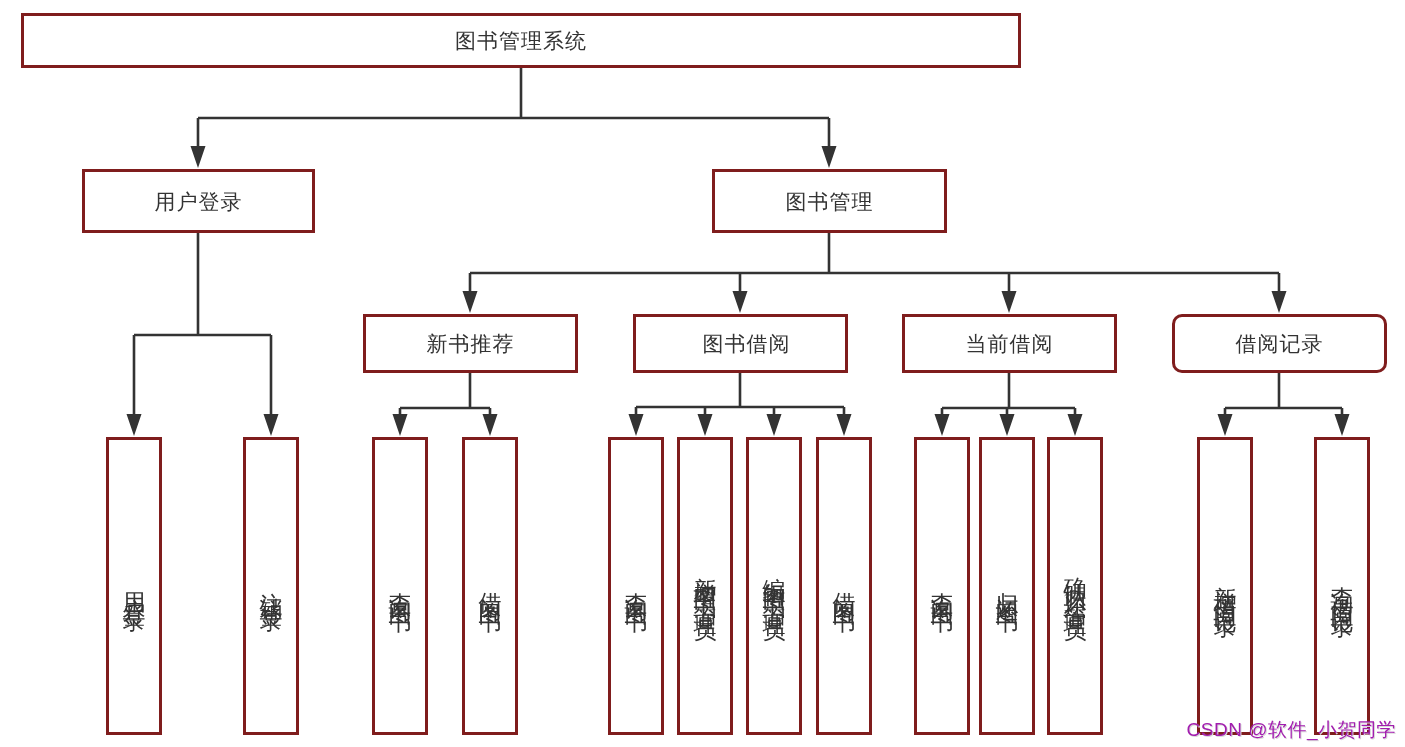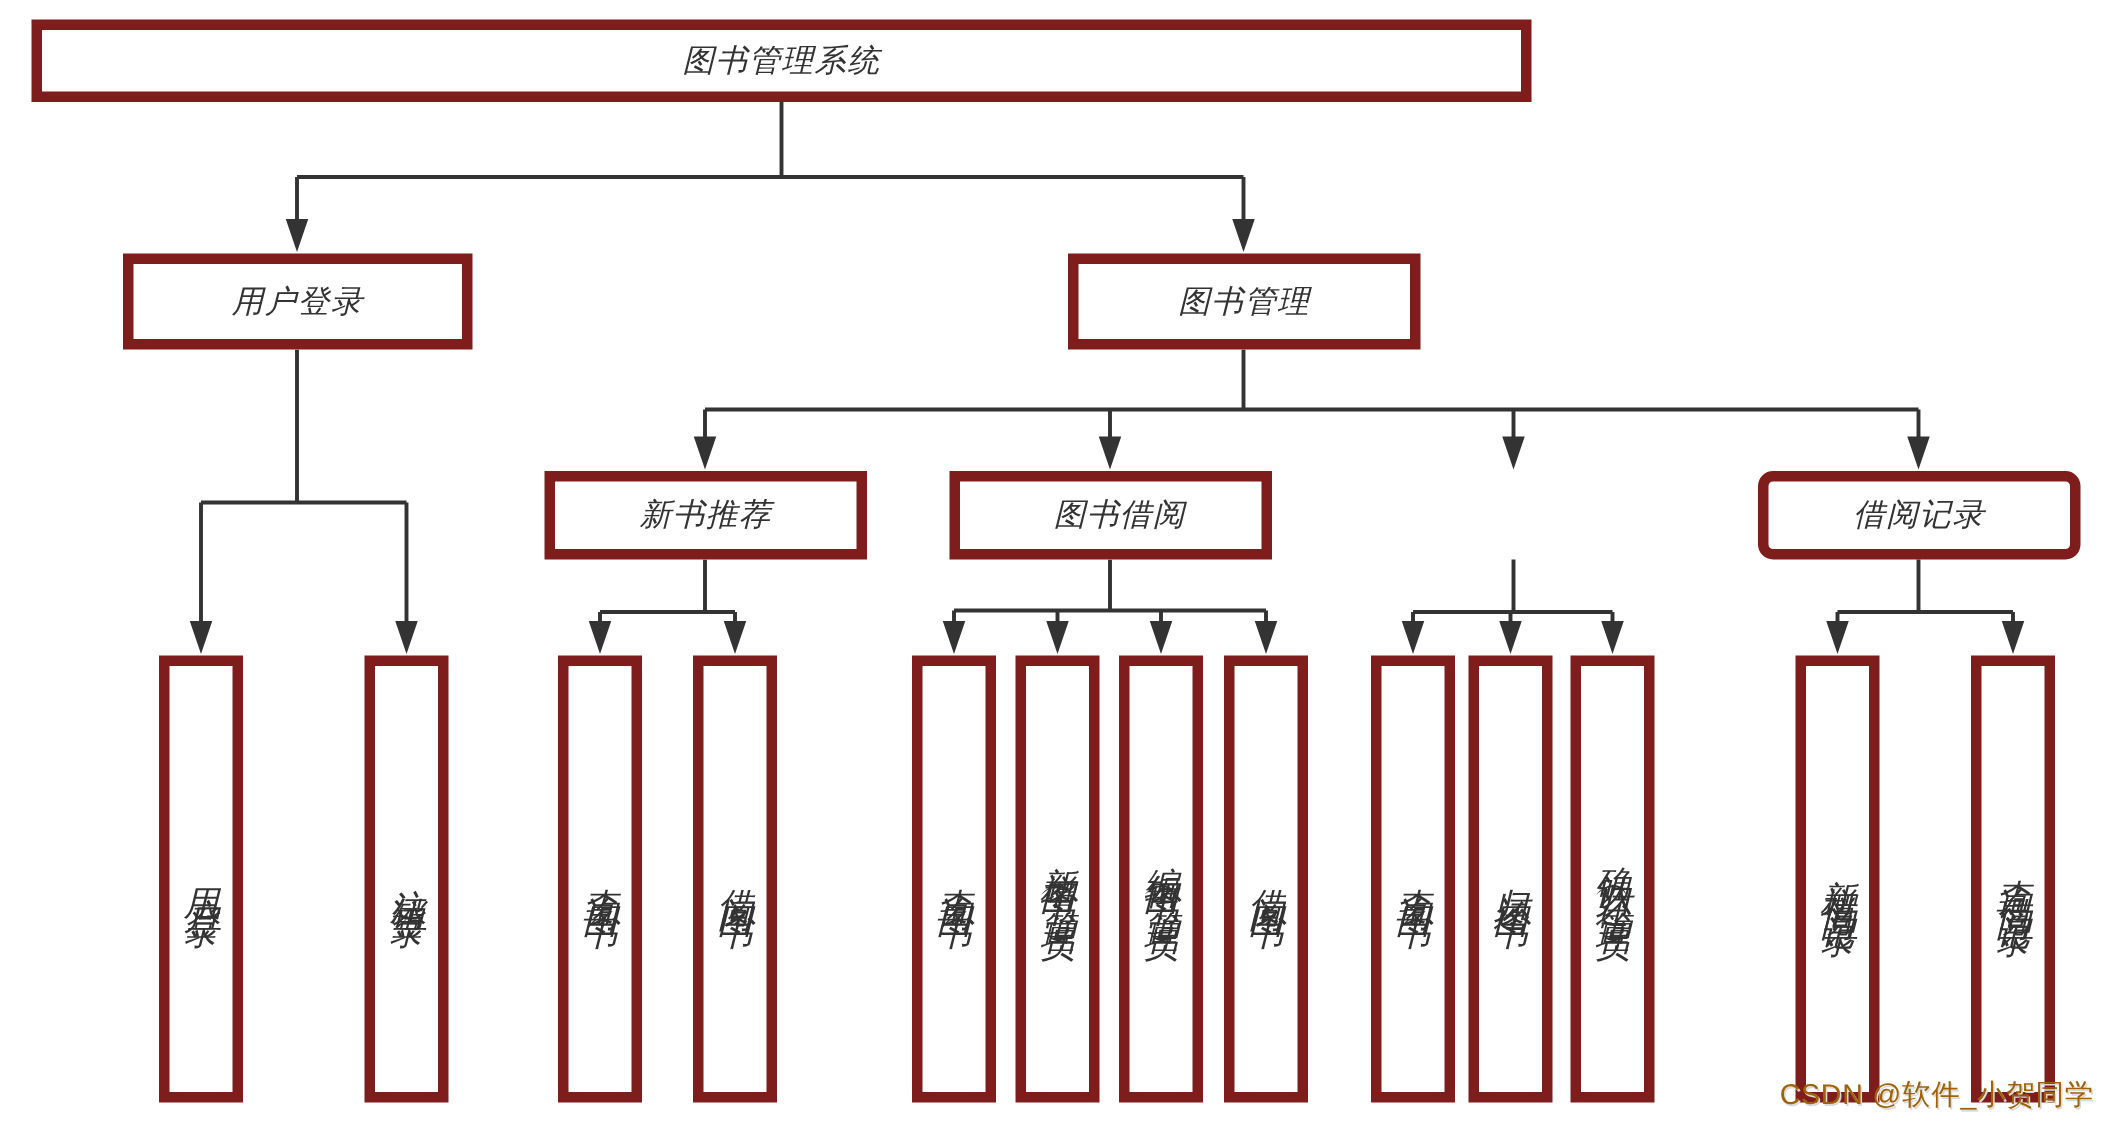--- a/index.html
+++ b/index.html
@@ -28,46 +28,45 @@
     stroke: #333333;
     stroke-width: 2.6;
   }
   .connectors .arrow {
     fill: #333333;
     stroke: none;
   }
   .node {
     position: absolute;
     box-sizing: border-box;
-    border: 7px solid #7f1d1d;
+    border: 3px solid #7f1d1d;
     background: #ffffff;
     color: #333333;
     display: flex;
     align-items: center;
     justify-content: center;
     text-align: center;
     font-size: 21px;
     letter-spacing: 1px;
     line-height: 1;
-    font-style: italic;
   }
   .leaf {
     writing-mode: vertical-rl;
     text-orientation: mixed;
     font-size: 23px;
     letter-spacing: 6px;
     line-height: 1;
   }
   .watermark {
     position: absolute;
     right: 9px;
     bottom: 4px;
     font-size: 19px;
     letter-spacing: 0.5px;
-    color: #a16207;
+    color: #a21caf;
     text-shadow: 1px 1px 0 #d9d9d9;
     white-space: nowrap;
   }
 </style>
 </head>
 <body>
 
 <div class="canvas">
 
   <svg class="connectors" viewBox="0 0 1405 747" aria-hidden="true">
@@ -101,20 +100,21 @@
       M1334.5 414 L1349.5 414 L1342 436 Z"></path>
   </svg>
 
   <div class="node" style="left:21px; top:13px; width:1000px; height:55px;">图书管理系统</div>
 
   <div class="node" style="left:82px; top:169px; width:233px; height:64px;">用户登录</div>
   <div class="node" style="left:363px; top:314px; width:215px; height:59px;">新书推荐</div>
 
   <div class="node" style="left:712px; top:169px; width:235px; height:64px;">图书管理</div>
   <div class="node" style="left:633px; top:314px; width:215px; height:59px;padding-left:12px;">图书借阅</div>
+  <div class="node" style="left:902px; top:314px; width:215px; height:59px;">当前借阅</div>
   <div class="node" style="left:1172px; top:314px; width:215px; height:59px;border-radius:10px;">借阅记录</div>
 
   <div class="node leaf" style="left:106px; top:437px; width:56px; height:298px;">用户登录</div>
   <div class="node leaf" style="left:243px; top:437px; width:56px; height:298px;">注销登录</div>
 
   <div class="node leaf" style="left:372px; top:437px; width:56px; height:298px;">查询图书</div>
   <div class="node leaf" style="left:462px; top:437px; width:56px; height:298px;">借阅图书</div>
 
   <div class="node leaf" style="left:608px; top:437px; width:56px; height:298px;">查询图书</div>
   <div class="node leaf" style="left:677px; top:437px; width:56px; height:298px;">新增图书（管理员）</div>

